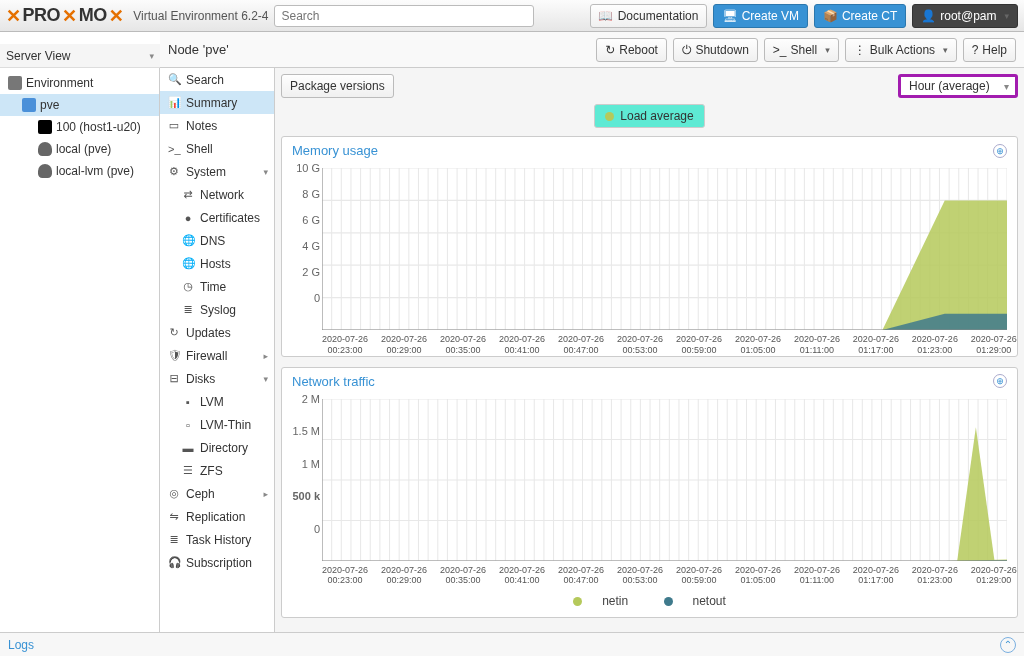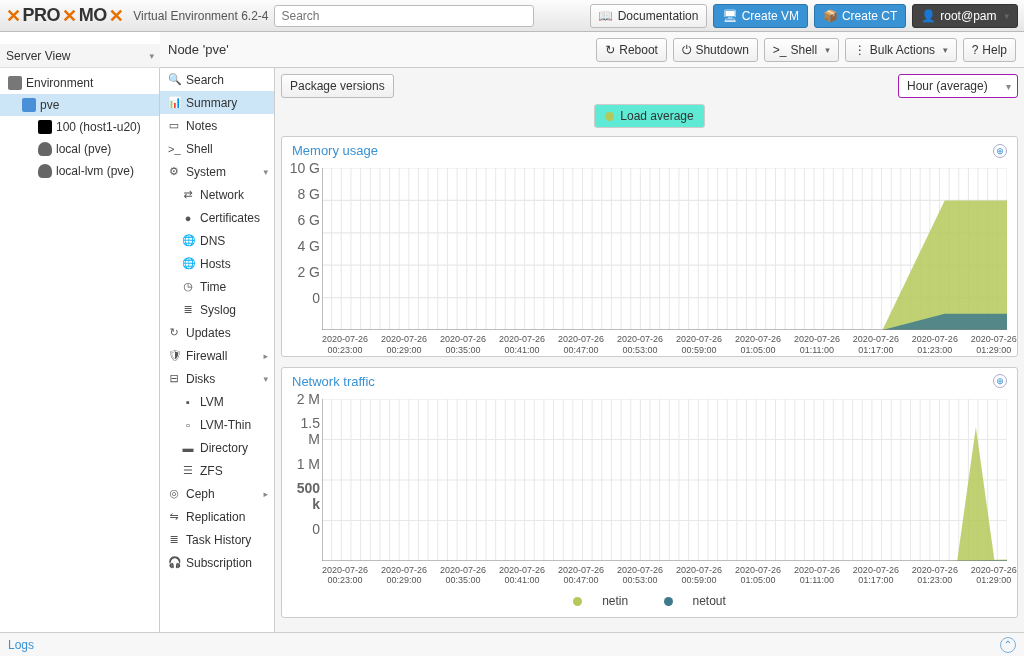--- a/index.html
+++ b/index.html
@@ -36,32 +36,32 @@
 .menu-row.sel { background: #cde6f7; }
 .menu-row .mi { width:12px; text-align:center; color:#555; font-size:11px;}
 .content { flex: 1; background: #f5f5f5; overflow-y: auto; padding: 6px; position:relative;}
 .content-top { display:flex; align-items:center; margin-bottom:6px; gap:6px;}
 .panel { background: #fff; border: 1px solid #ccc; border-radius: 3px; margin-bottom: 10px; }
 .panel-h { padding: 6px 10px; color: #3892d4; font-size: 13px; display:flex; align-items:center;}
 .panel-h .pspacer{flex:1;}
 .panel-icon{width:14px;height:14px;border:1px solid #aac;border-radius:50%;color:#3892d4;font-size:9px;display:inline-flex;align-items:center;justify-content:center;}
 .chart { position: relative; height: 170px; padding: 4px 10px 4px 40px; }
 .chart svg { width: 100%; height: 100%; }
-.ylab { position: absolute; left: 4px; width: 34px; text-align: right; font-size: 14px; color: #666; transform: translateY(-50%); }
+.ylab { position: absolute; left: 4px; width: 34px; text-align: right; font-size: 11px; color: #666; transform: translateY(-50%); }
 .xaxis { display: flex; justify-content: space-between; padding: 0 0 0 40px; font-size: 9px; color: #555; }
 .xaxis div { text-align: center; line-height: 1.2; }
 .legend { text-align: center; padding: 8px; }
 .legend span { display: inline-flex; align-items: center; gap: 4px; margin: 0 8px; font-size: 12px; color:#444;}
 .legend .dot { width: 9px; height: 9px; border-radius: 50%; display: inline-block; }
 .pill { display:inline-flex; align-items:center; gap:6px; border:1px solid #ccc; border-radius:3px; padding:4px 10px; background:#5eead4; margin:0 auto;}
 .pill .dot{width:9px;height:9px;border-radius:50%;display:inline-block;}
 .logs { position: absolute; bottom: 0; left: 0; right: 0; height: 24px; border-top: 1px solid #ccc; background: #f7f7f7; display: flex; align-items: center; padding: 0 8px; color: #3892d4; }
 .logs .lspacer{flex:1;}
 .circ{width:16px;height:16px;border:1px solid #7bb0e0;border-radius:50%;display:flex;align-items:center;justify-content:center;color:#3892d4;font-size:10px;}
-.select{height:24px;border:1px solid #a21caf;border-radius:3px;background:#fff;padding:0 22px 0 8px;display:inline-flex;align-items:center;min-width:120px;position:relative;}
+.select{height:24px;border:3px solid #a21caf;border-radius:3px;background:#fff;padding:0 22px 0 8px;display:inline-flex;align-items:center;min-width:120px;position:relative;}
 .select::after{content:"▾";position:absolute;right:6px;color:#888;font-size:10px;}
 .grid line{stroke:#e8e8e8;stroke-width:1;}
 .axis line{stroke:#888;}
 </style>
 </head>
 <body>
 
 <div class="topbar">
   <span class="logo">
     <span class="x">✕</span>

